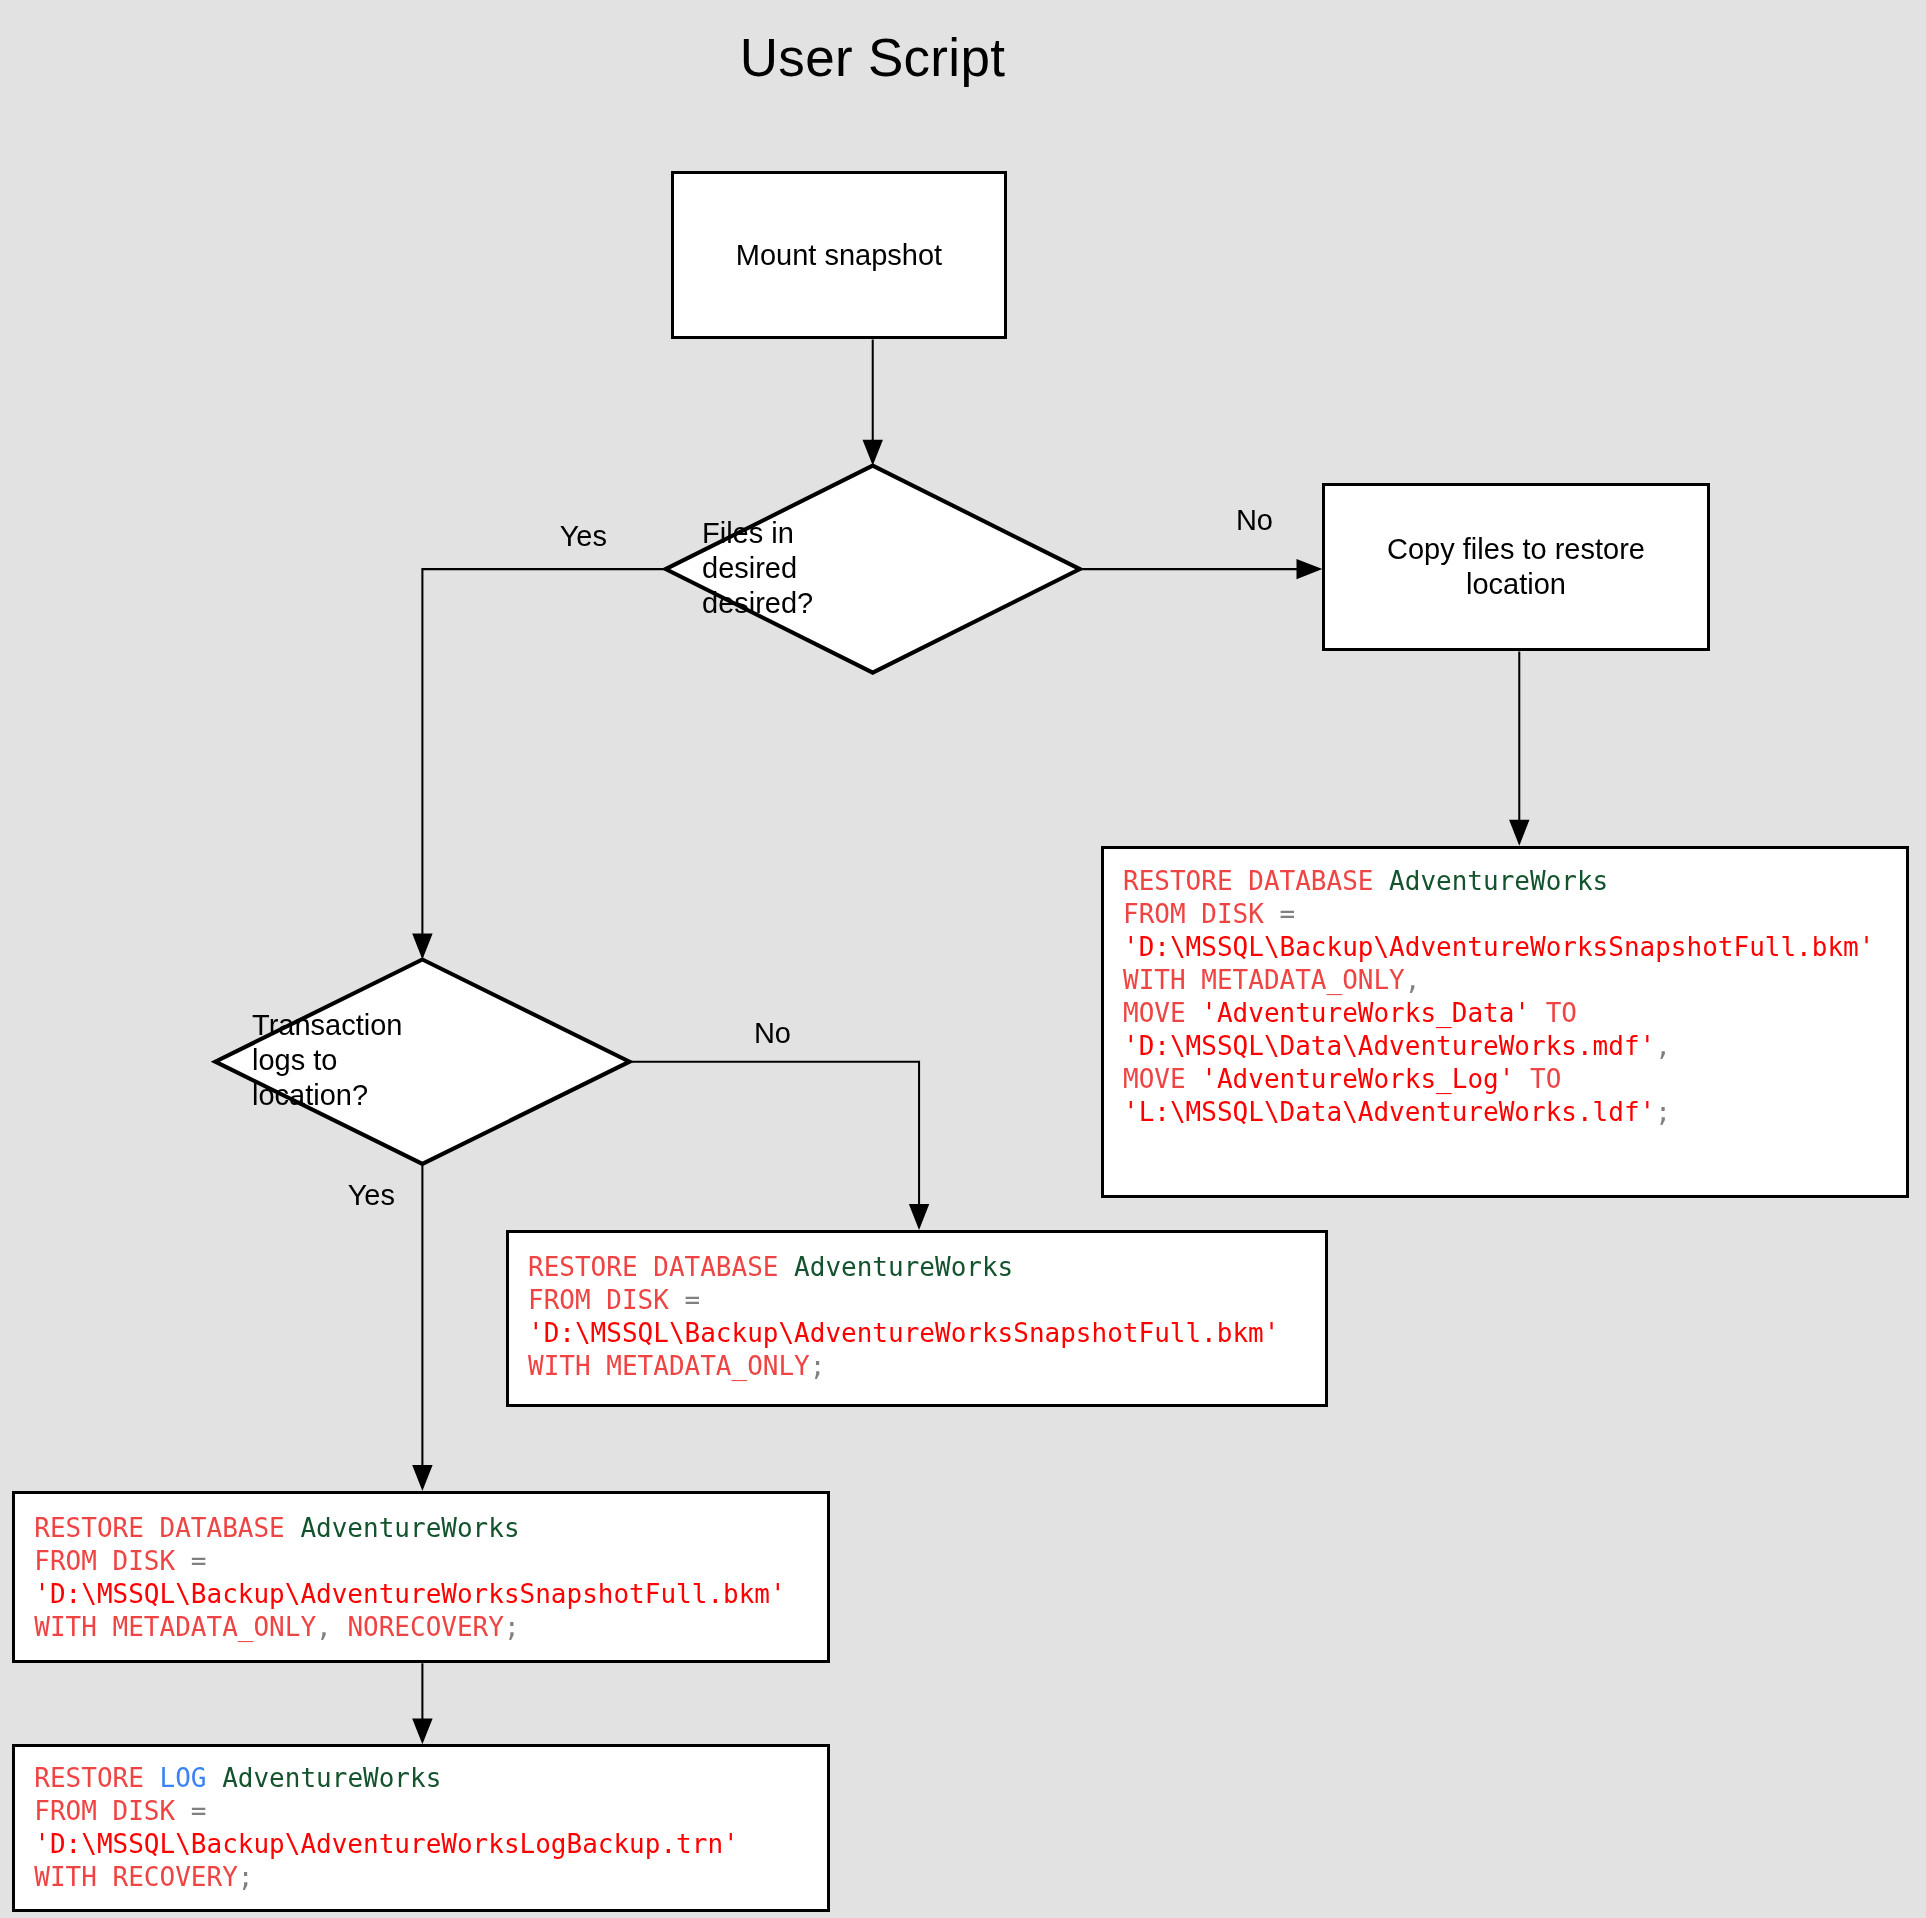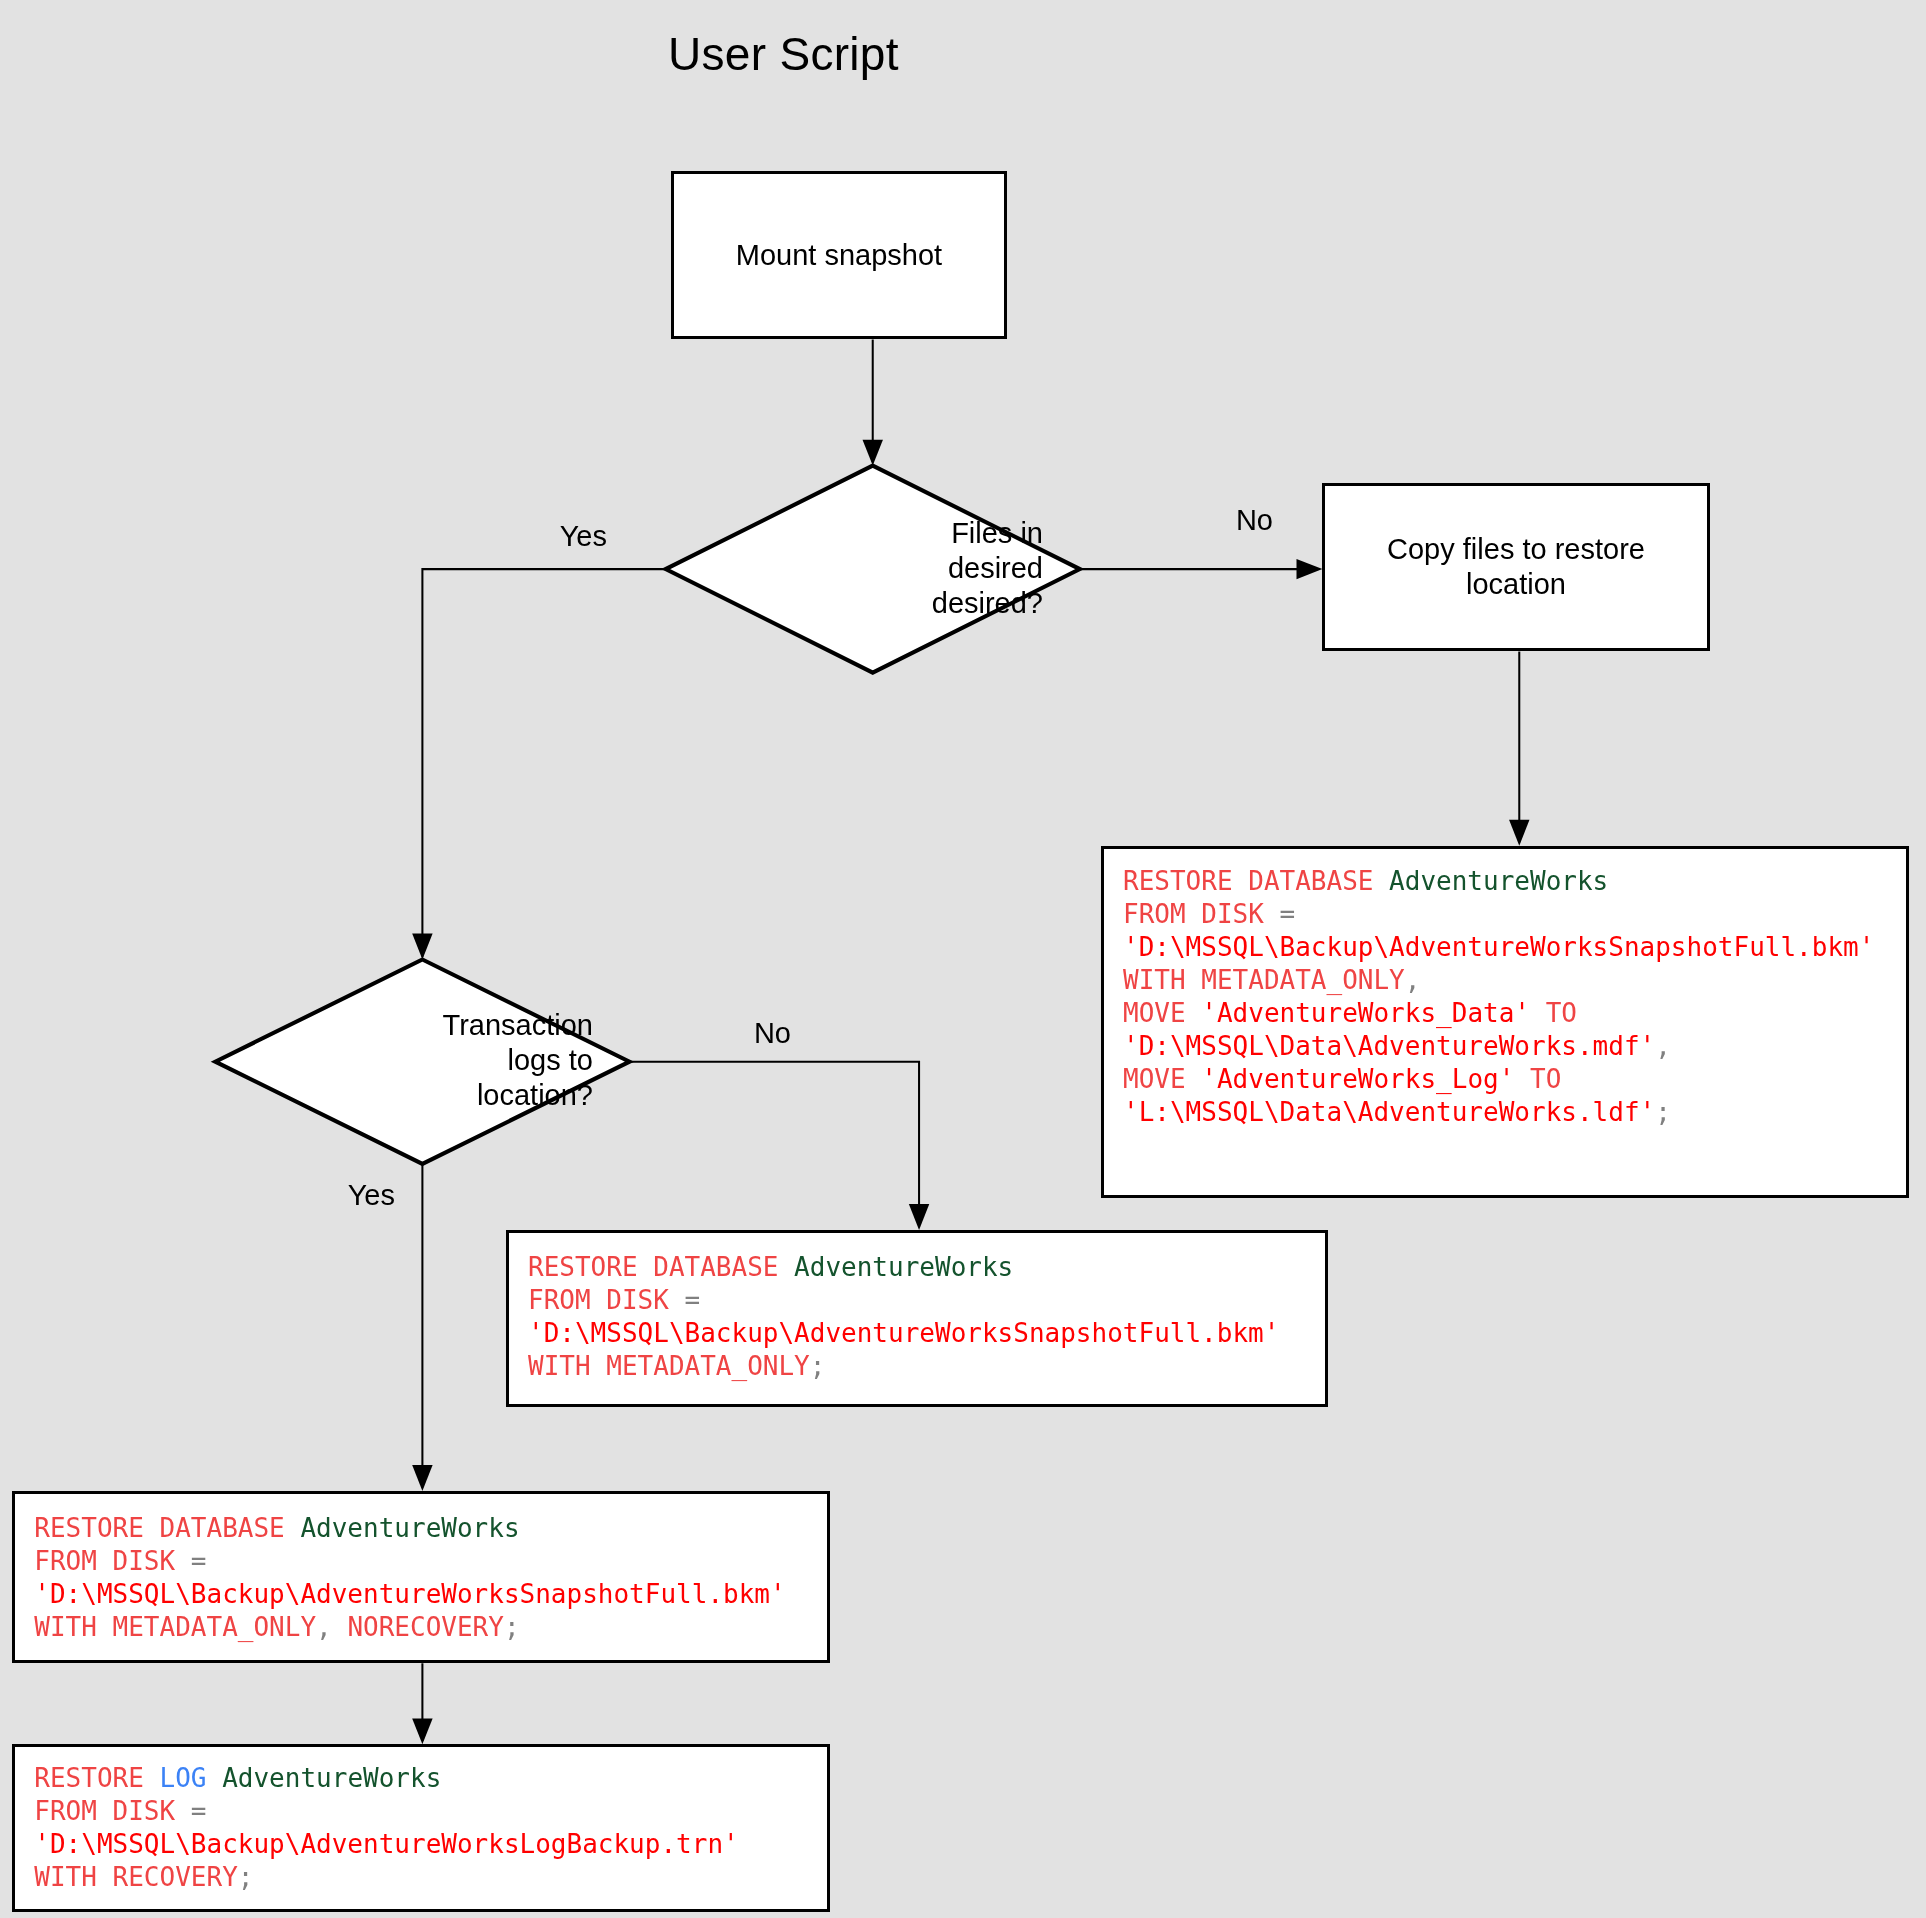--- a/index.html
+++ b/index.html
@@ -4,30 +4,30 @@
 <style>
   html,body{margin:0;padding:0;}
   body{
     width:1926px;height:1919px;position:relative;
     background:#e2e2e2;overflow:hidden;
     font-family:"Liberation Sans",sans-serif;color:#000;
   }
   svg.connectors{position:absolute;left:0;top:0;z-index:1;}
   .abs{position:absolute;z-index:2;}
   .page-title{
-    font-size:46px;letter-spacing:0.3px;
-    width:409px;
+    font-size:53px;letter-spacing:0.3px;
+    width:409px;text-align:center;
   }
   .node-box{
     background:#ffffff;border:3.4px solid #000;box-sizing:border-box;
     display:flex;align-items:center;justify-content:center;text-align:center;
     font-size:29px;line-height:35px;
   }
   .diamond-label{
-    text-align:right;font-size:29px;line-height:35px;z-index:3;
+    text-align:left;font-size:29px;line-height:35px;z-index:3;
   }
   .edge-label{
     width:82px;text-align:right;font-size:29px;
   }
   .code-box{
     background:#ffffff;border:3.4px solid #000;box-sizing:border-box;
     font-family:"DejaVu Sans Mono",monospace;
     font-size:26px;line-height:33px;white-space:pre;
     padding:17.7px 0 0 19px;
   }

